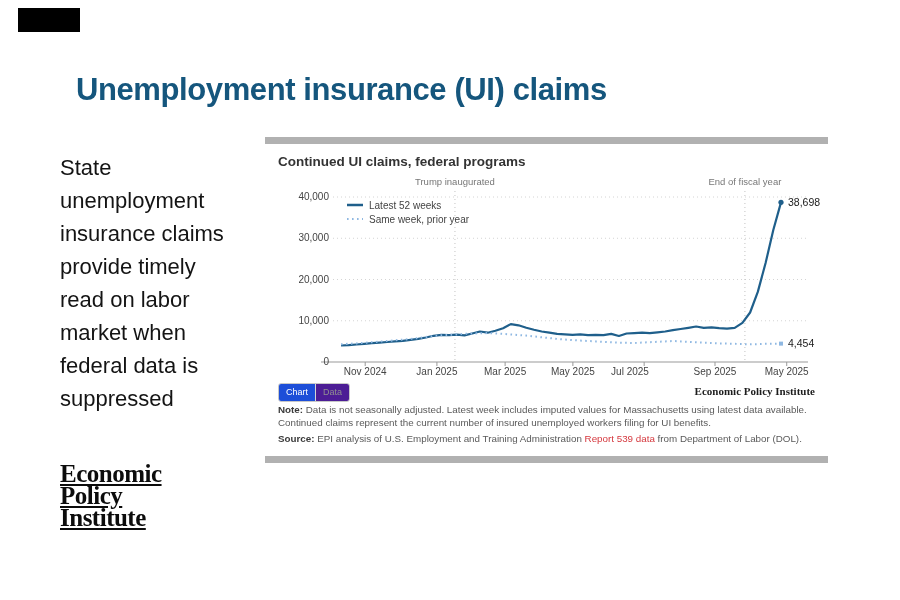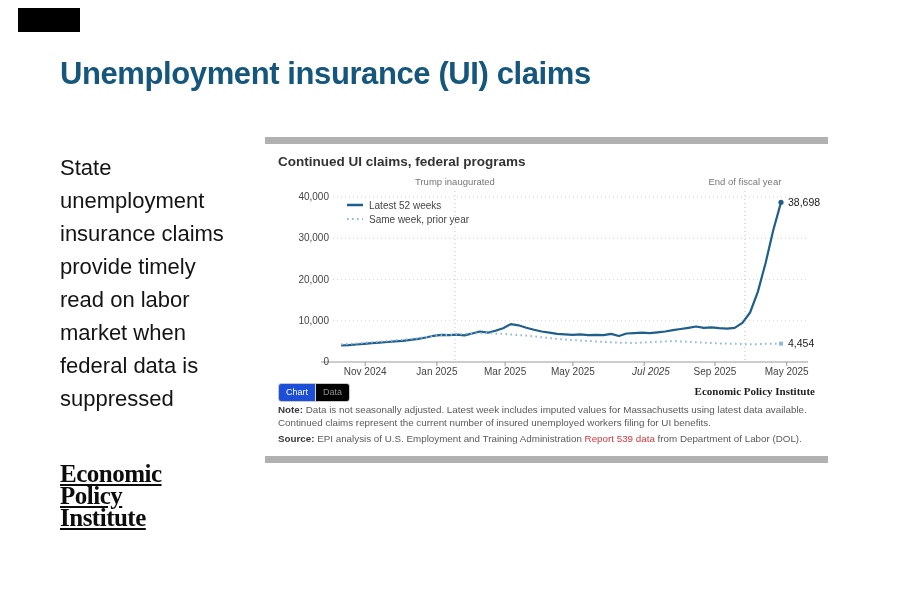--- a/index.html
+++ b/index.html
@@ -32,21 +32,21 @@
   .xlabel { position:absolute; top:229px; width:72px; text-align:center; font-size:10px; color:#444; }
   .legend { position:absolute; left:82px; top:61px; }
   .legend-row { display:flex; align-items:center; height:14px; font-size:10px; color:#444; }
   .legend-swatch { width:16px; margin-right:6px; flex:0 0 16px; }
   .end-label { position:absolute; font-size:10.5px; color:#1a1a1a; }
   .tabs {
     position:absolute; left:13px; top:246px; display:flex; align-items:stretch;
     border:1px solid #c8c8c8; border-radius:3px; overflow:hidden; font-size:9px; line-height:1;
   }
   .tab-active { background:#1d4ed8; color:#fff; padding:4px 7px; cursor:pointer; }
-  .tab-idle { background:#000000; color:#909090; padding:4px 7px; border-left:1px solid #d4d4d4; cursor:pointer; }
+  .tab-idle { background:#4c1d95; color:#909090; padding:4px 7px; border-left:1px solid #d4d4d4; cursor:pointer; }
   .credit {
     position:absolute; right:13px; top:248px; font-family:"Liberation Serif", serif;
     font-weight:bold; font-size:11px; color:#1d1d1d;
   }
   .note-text {
     position:absolute; left:13px; top:266px; width:540px;
     font-size:9.8px; line-height:13px; color:#5a5a5a;
   }
   .note-text b { color:#3a3a3a; }
   .source-text {
@@ -54,21 +54,21 @@
     font-size:9.8px; line-height:13px; color:#5a5a5a;
   }
   .source-text b { color:#3a3a3a; }
   .red-link { color:#d5383e; cursor:pointer; text-decoration:none; }
 </style>
 </head>
 <body>
 
 <div class="black-box"></div>
 
-<h1 class="slide-title" style="margin:0">Unemployment insurance (UI) claims</h1>
+<h1 class="slide-title" style="margin:16px">Unemployment insurance (UI) claims</h1>
 
 <p class="slide-desc" style="margin:0">State unemployment insurance claims provide timely read on labor market when federal data is suppressed</p>
 
 <div class="epi-logo">
   <div>Economic</div>
   <div>Policy</div>
   <div>Institute</div>
 </div>
 
 <div class="card">
@@ -108,21 +108,21 @@
       <div class="ylabel" style="top: 177.75px;">10,000</div>
       <div class="ylabel" style="top: 136.5px;">20,000</div>
       <div class="ylabel" style="top: 95.25px;">30,000</div>
       <div class="ylabel" style="top: 54px;">40,000</div>
     </div>
   <div id="xlabels">
       <div class="xlabel" style="left: 64.2px;">Nov 2024</div>
       <div class="xlabel" style="left: 135.92px;">Jan 2025</div>
       <div class="xlabel" style="left: 204.12px;">Mar 2025</div>
       <div class="xlabel" style="left: 271.88px;">May 2025</div>
-      <div class="xlabel" style="left: 350px; font-style: italic;">Jul 2025</div>
+      <div class="xlabel" style="left: 329px;">Jul 2025</div>
       <div class="xlabel" style="left: 414px;">Sep 2025</div>
       <div class="xlabel" style="left: 485.72px;">May 2025</div>
     </div>
   <div class="legend" id="legend">
       <div class="legend-row">
         <svg width="16" height="6" class="legend-swatch">
           <line x1="0" y1="3" x2="16" y2="3" stroke="#1f5f8b" stroke-width="2.5"></line>
         </svg>
         <span>Latest 52 weeks</span>
       </div>

